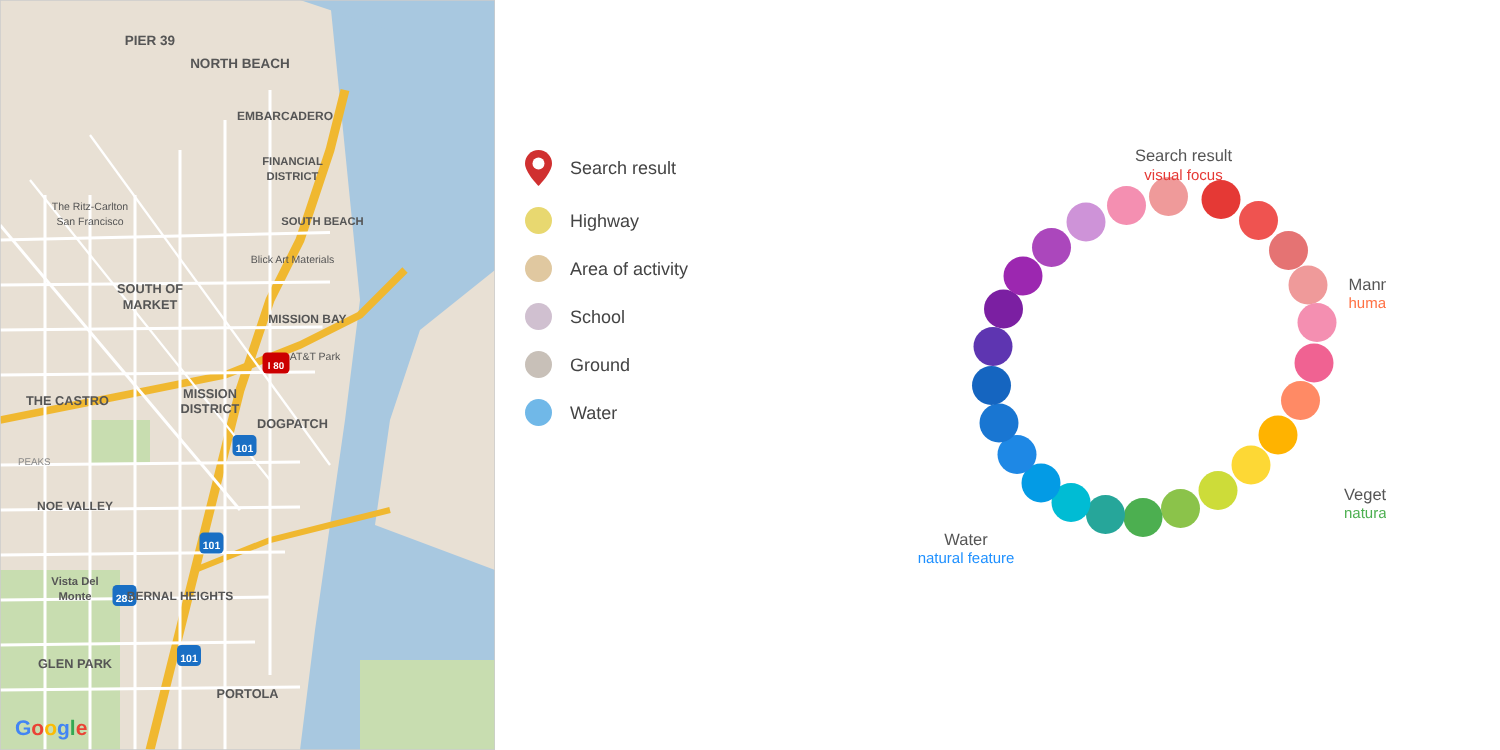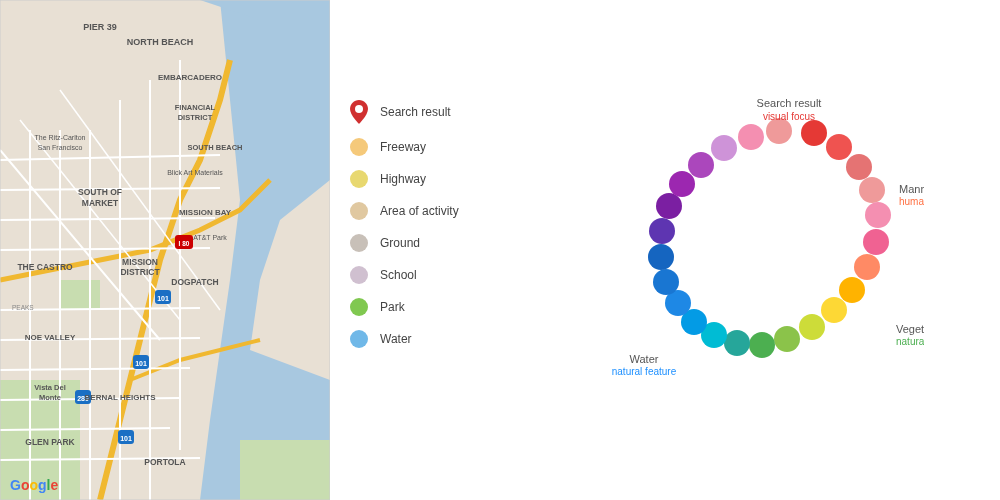--- a/index.html
+++ b/index.html
@@ -171,50 +171,42 @@
     <div class="legend-item">
       <div style="width:18px;height:24px;position:relative;flex-shrink:0;">
         <svg width="18" height="24" viewBox="0 0 18 24">
           <path d="M9 0 C4 0 0 4 0 9 C0 15 9 24 9 24 C9 24 18 15 18 9 C18 4 14 0 9 0Z" fill="#d03030"></path>
           <circle cx="9" cy="9" r="4" fill="white"></circle>
         </svg>
       </div>
       <span class="legend-label">Search result</span>
     </div>
 
-    <div class="legend-item">
-      <div class="legend-dot" style="background:#f5c97a;"></div>
-      <span class="legend-label">Freeway</span>
-    </div>
 
     <div class="legend-item">
       <div class="legend-dot" style="background:#e8d870;"></div>
       <span class="legend-label">Highway</span>
     </div>
 
     <div class="legend-item">
       <div class="legend-dot" style="background:#e0c8a0;"></div>
       <span class="legend-label">Area of activity</span>
     </div>
 
 
     <div class="legend-item">
+      <div class="legend-dot" style="background:#d0c0d0;"></div>
+      <span class="legend-label">School</span>
+    </div>
+
+    <div class="legend-item">
       <div class="legend-dot" style="background:#c8c0b8;"></div>
       <span class="legend-label">Ground</span>
     </div>
 
-    <div class="legend-item">
-      <div class="legend-dot" style="background:#d0c0d0;"></div>
-      <span class="legend-label">School</span>
-    </div>
-
-    <div class="legend-item">
-      <div class="legend-dot" style="background:#80c850;"></div>
-      <span class="legend-label">Park</span>
-    </div>
 
     <div class="legend-item">
       <div class="legend-dot" style="background:#70b8e8;"></div>
       <span class="legend-label">Water</span>
     </div>
   </div>
 
   <div class="wheel-section">
     <div class="wheel-container">
       

